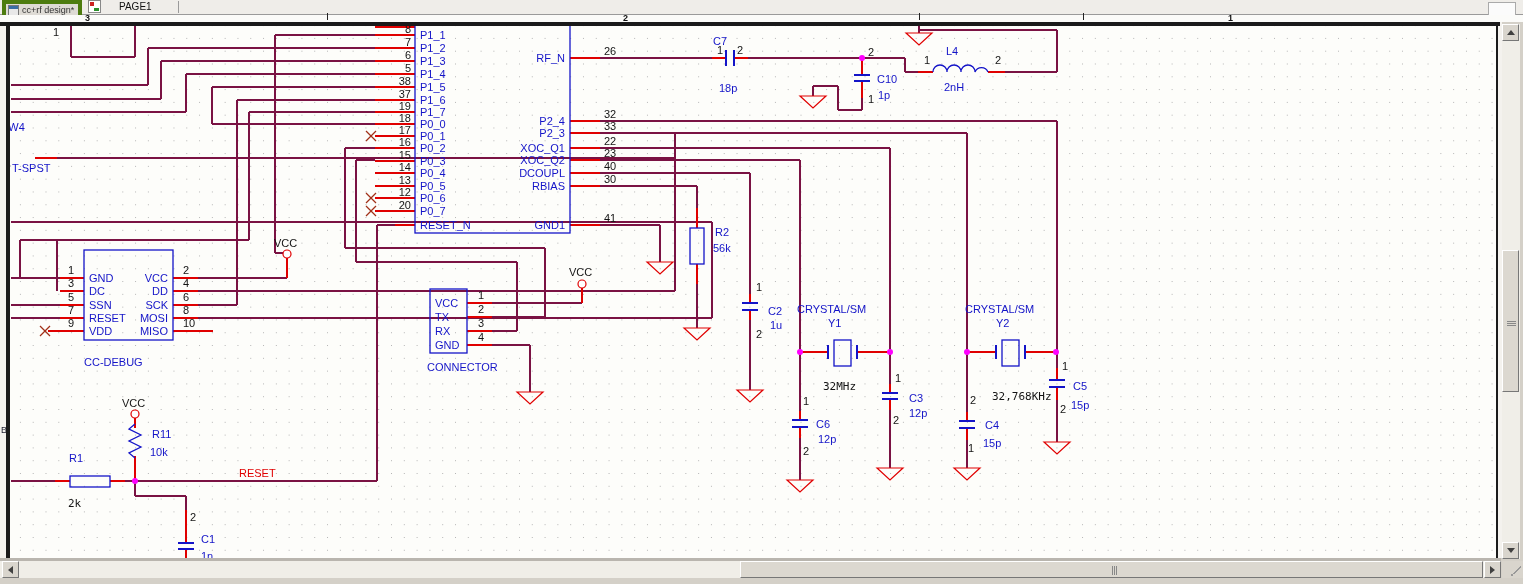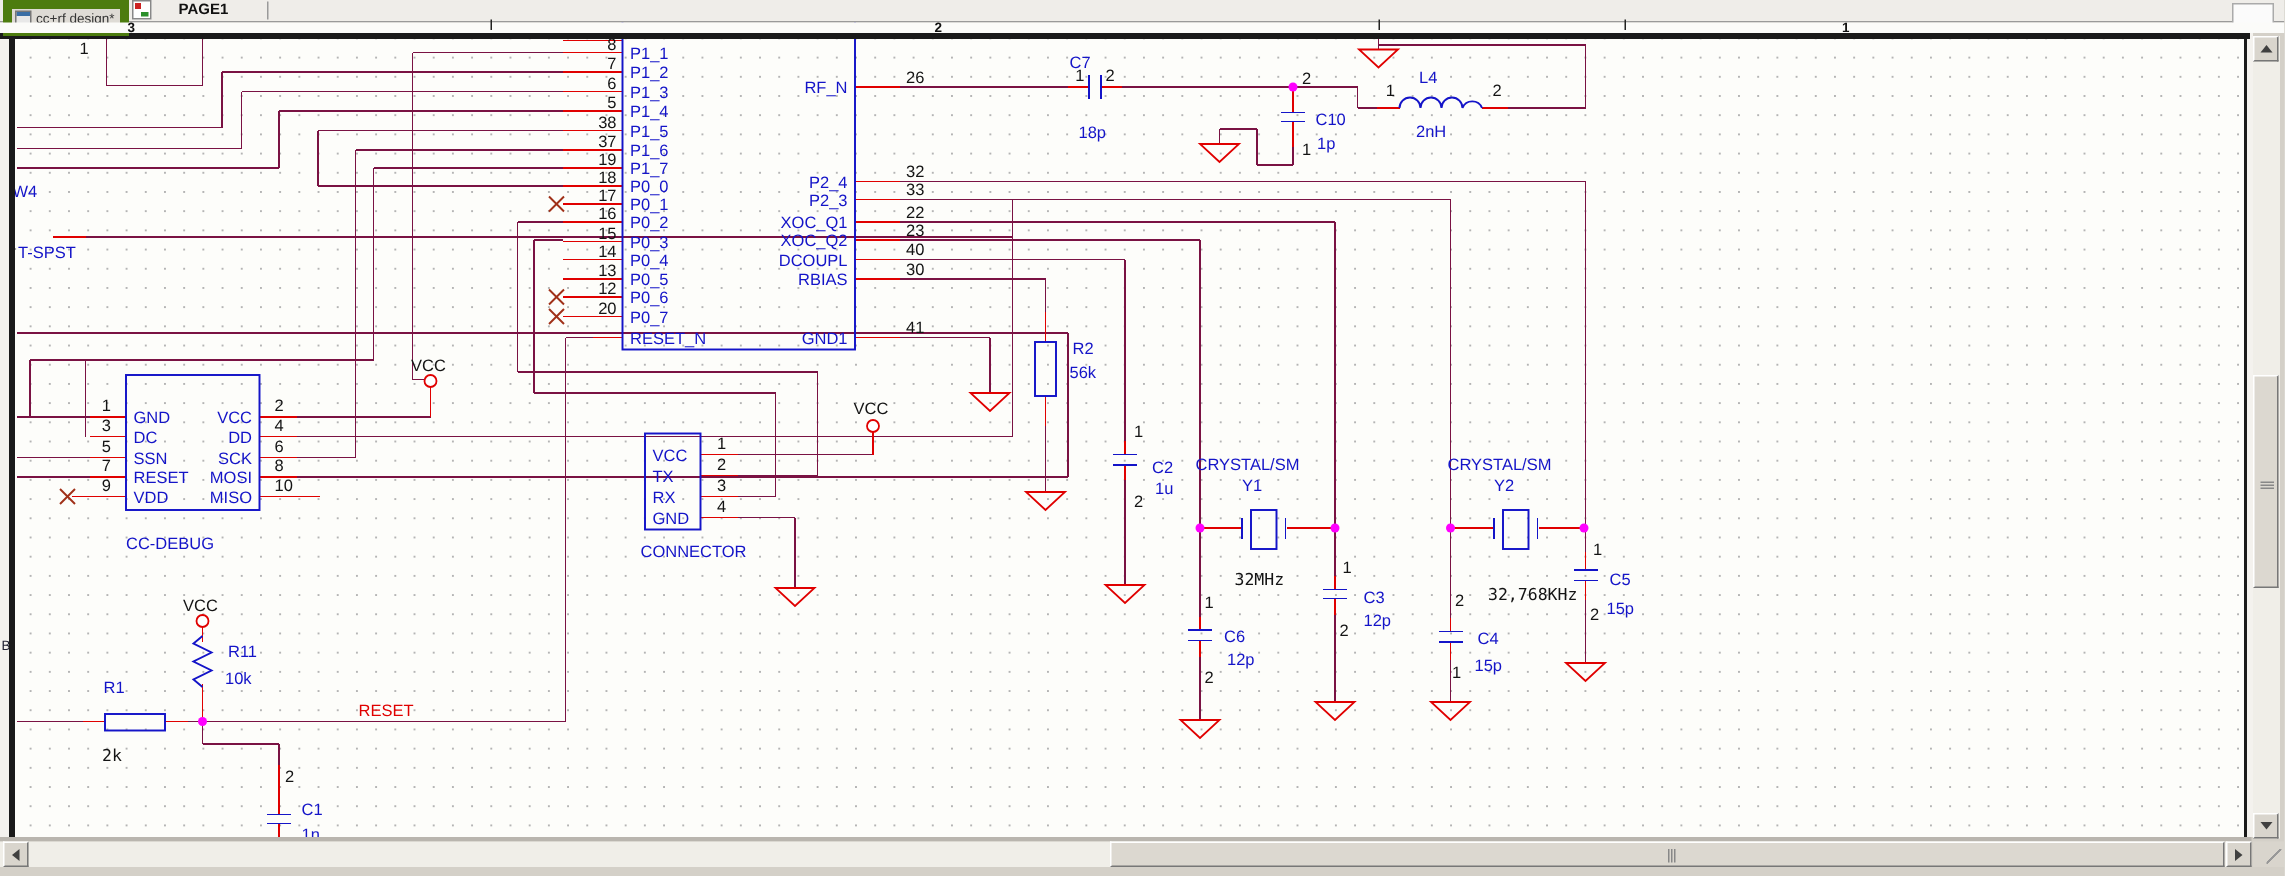--- a/index.html
+++ b/index.html
@@ -1,21 +1,21 @@
 <!DOCTYPE html>
 <html><head>
 <meta charset="utf-8">
 <style>
   html,body{margin:0;padding:0;background:#d4d0c8;font-family:"Liberation Sans",sans-serif;}
   #app{position:relative;width:1523px;height:584px;background:#d4d0c8;overflow:hidden;}
   
   #tabbar{position:absolute;left:0;top:0;width:1523px;height:14px;background:#efede9;border-bottom:1px solid #9a9a9a;z-index:30;}
-  #tab-design{position:absolute;left:2px;top:0px;height:12px;border:6px solid #4d7c0f;background:#dedbd5;display:flex;align-items:center;padding:0 4px 0 2px;font-size:9px;color:#333;}
+  #tab-design{position:absolute;left:2px;top:0px;height:12px;border:4px solid #4d7c0f;background:#dedbd5;display:flex;align-items:center;padding:0 4px 0 2px;font-size:9px;color:#333;}
   #tab-design .appicon{width:9px;height:9px;border:1px solid #777;background:linear-gradient(#3a6ea5 0 3px,#e8e8e8 3px);margin-right:3px;}
-  #tab-page{position:absolute;left:88px;top:0px;height:13px;display:flex;align-items:center;font-size:10px;font-weight:bold;color:#111;}
+  #tab-page{position:absolute;left:88px;top:0px;height:13px;display:flex;align-items:center;font-size:10px;font-weight:normal;color:#111;}
   #tab-page .pageicon{width:11px;height:11px;border:1px solid #888;background:#fff;position:relative;margin-right:18px;}
   #tab-page .pageicon i{position:absolute;left:1px;top:1px;width:4px;height:4px;background:#cc2222;}
   #tab-page .pageicon u{position:absolute;right:1px;bottom:1px;width:5px;height:3px;background:#2a8f2a;}
   #tab-sep{position:absolute;left:178px;top:1px;width:1px;height:12px;background:#9a9a9a;}
   #topright-box{position:absolute;left:1488px;top:2px;width:26px;height:15px;border:1px solid #aaa;background:#fbfbfb;}
   
   #ruler{position:absolute;left:0;top:15px;width:1523px;height:7px;background:#fbfbf9;z-index:30;font-size:9px;font-weight:bold;color:#111;}
   #ruler span{position:absolute;top:-2px;}
   .rtick{position:absolute;top:0;width:1px;height:7px;background:#222;}
   

